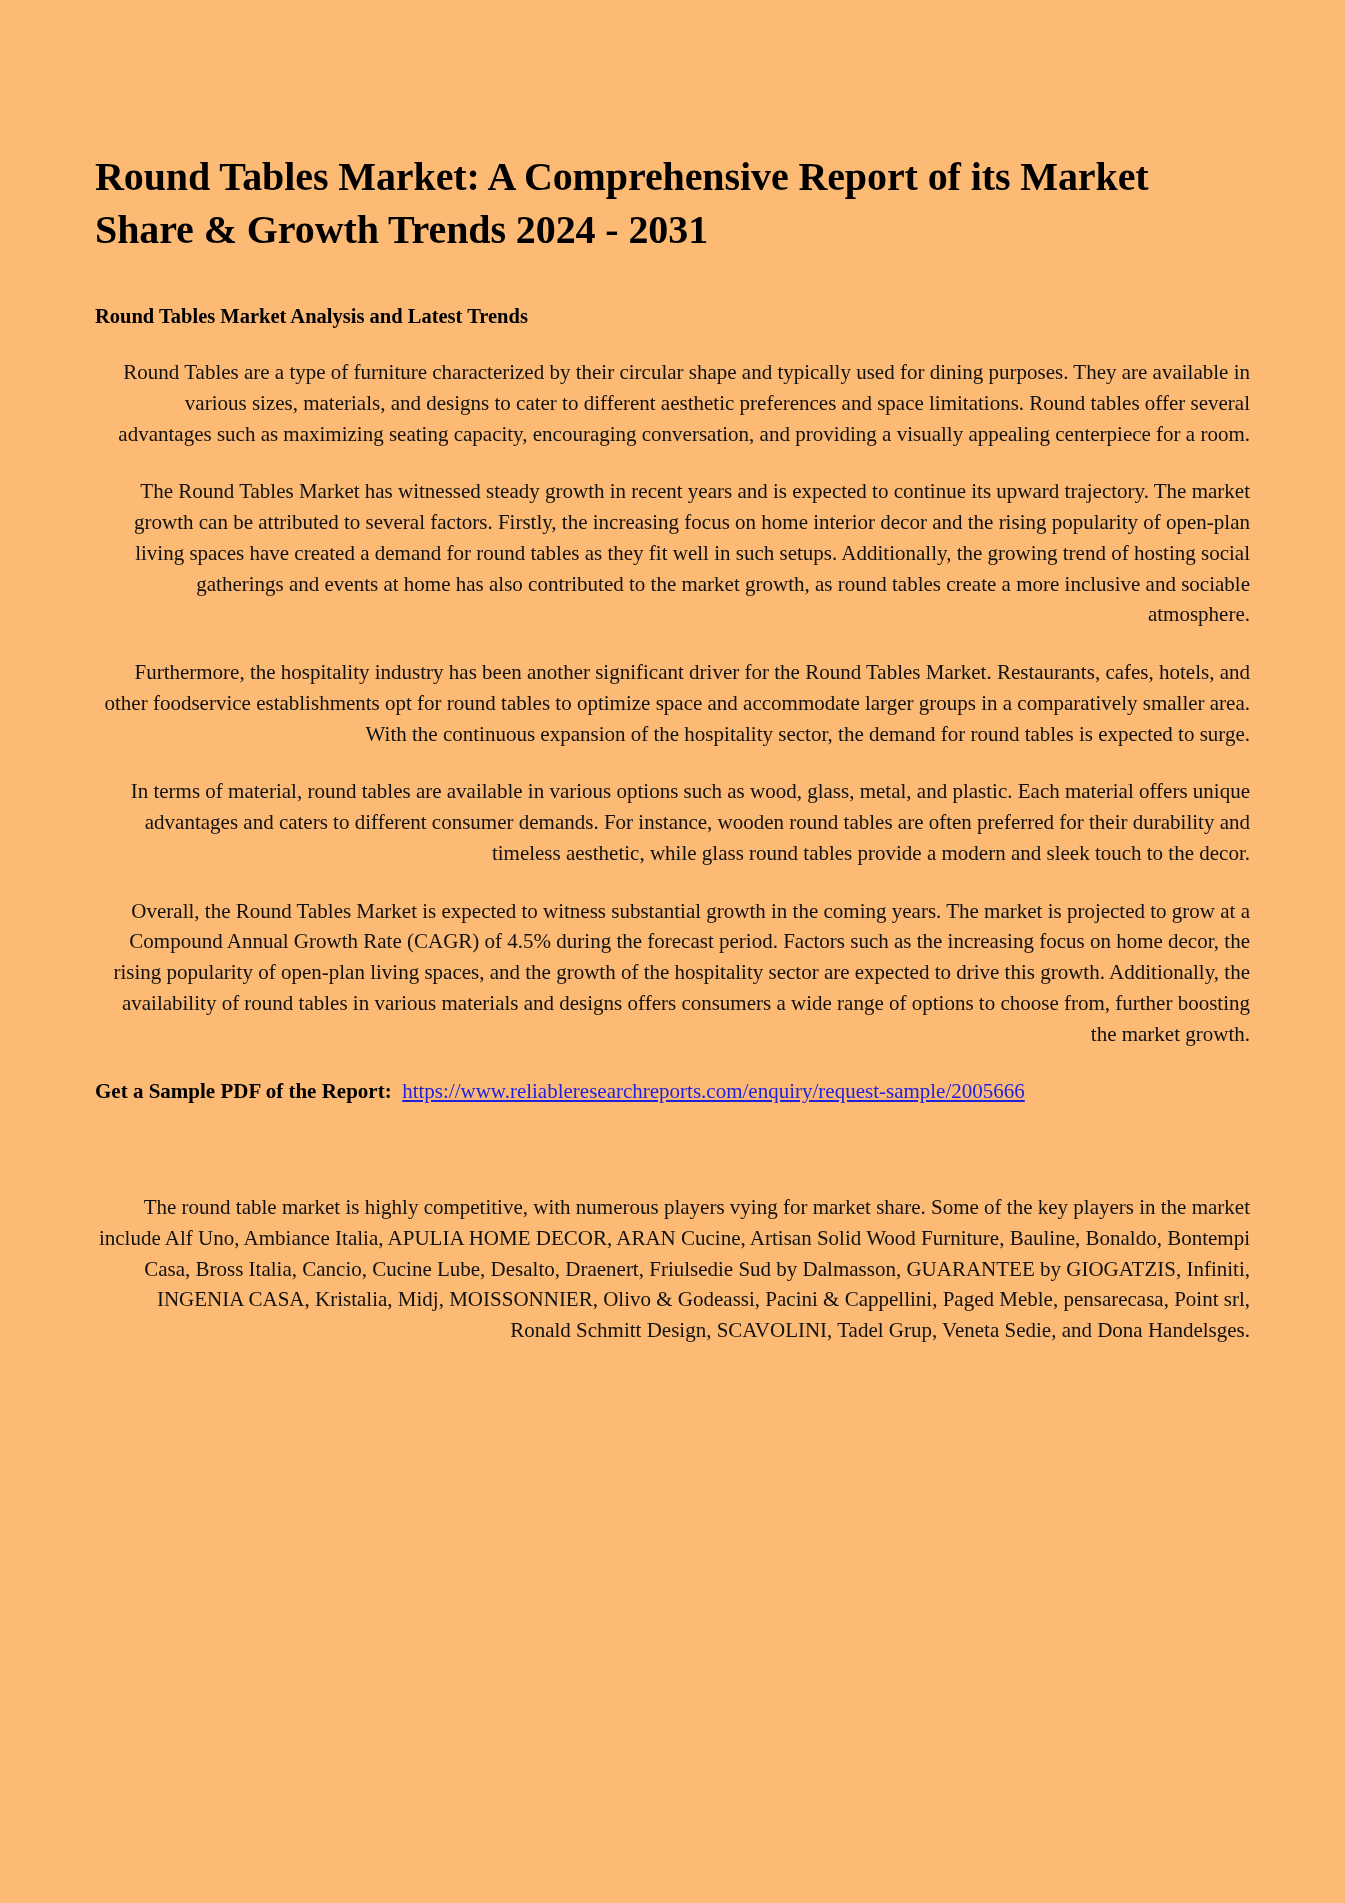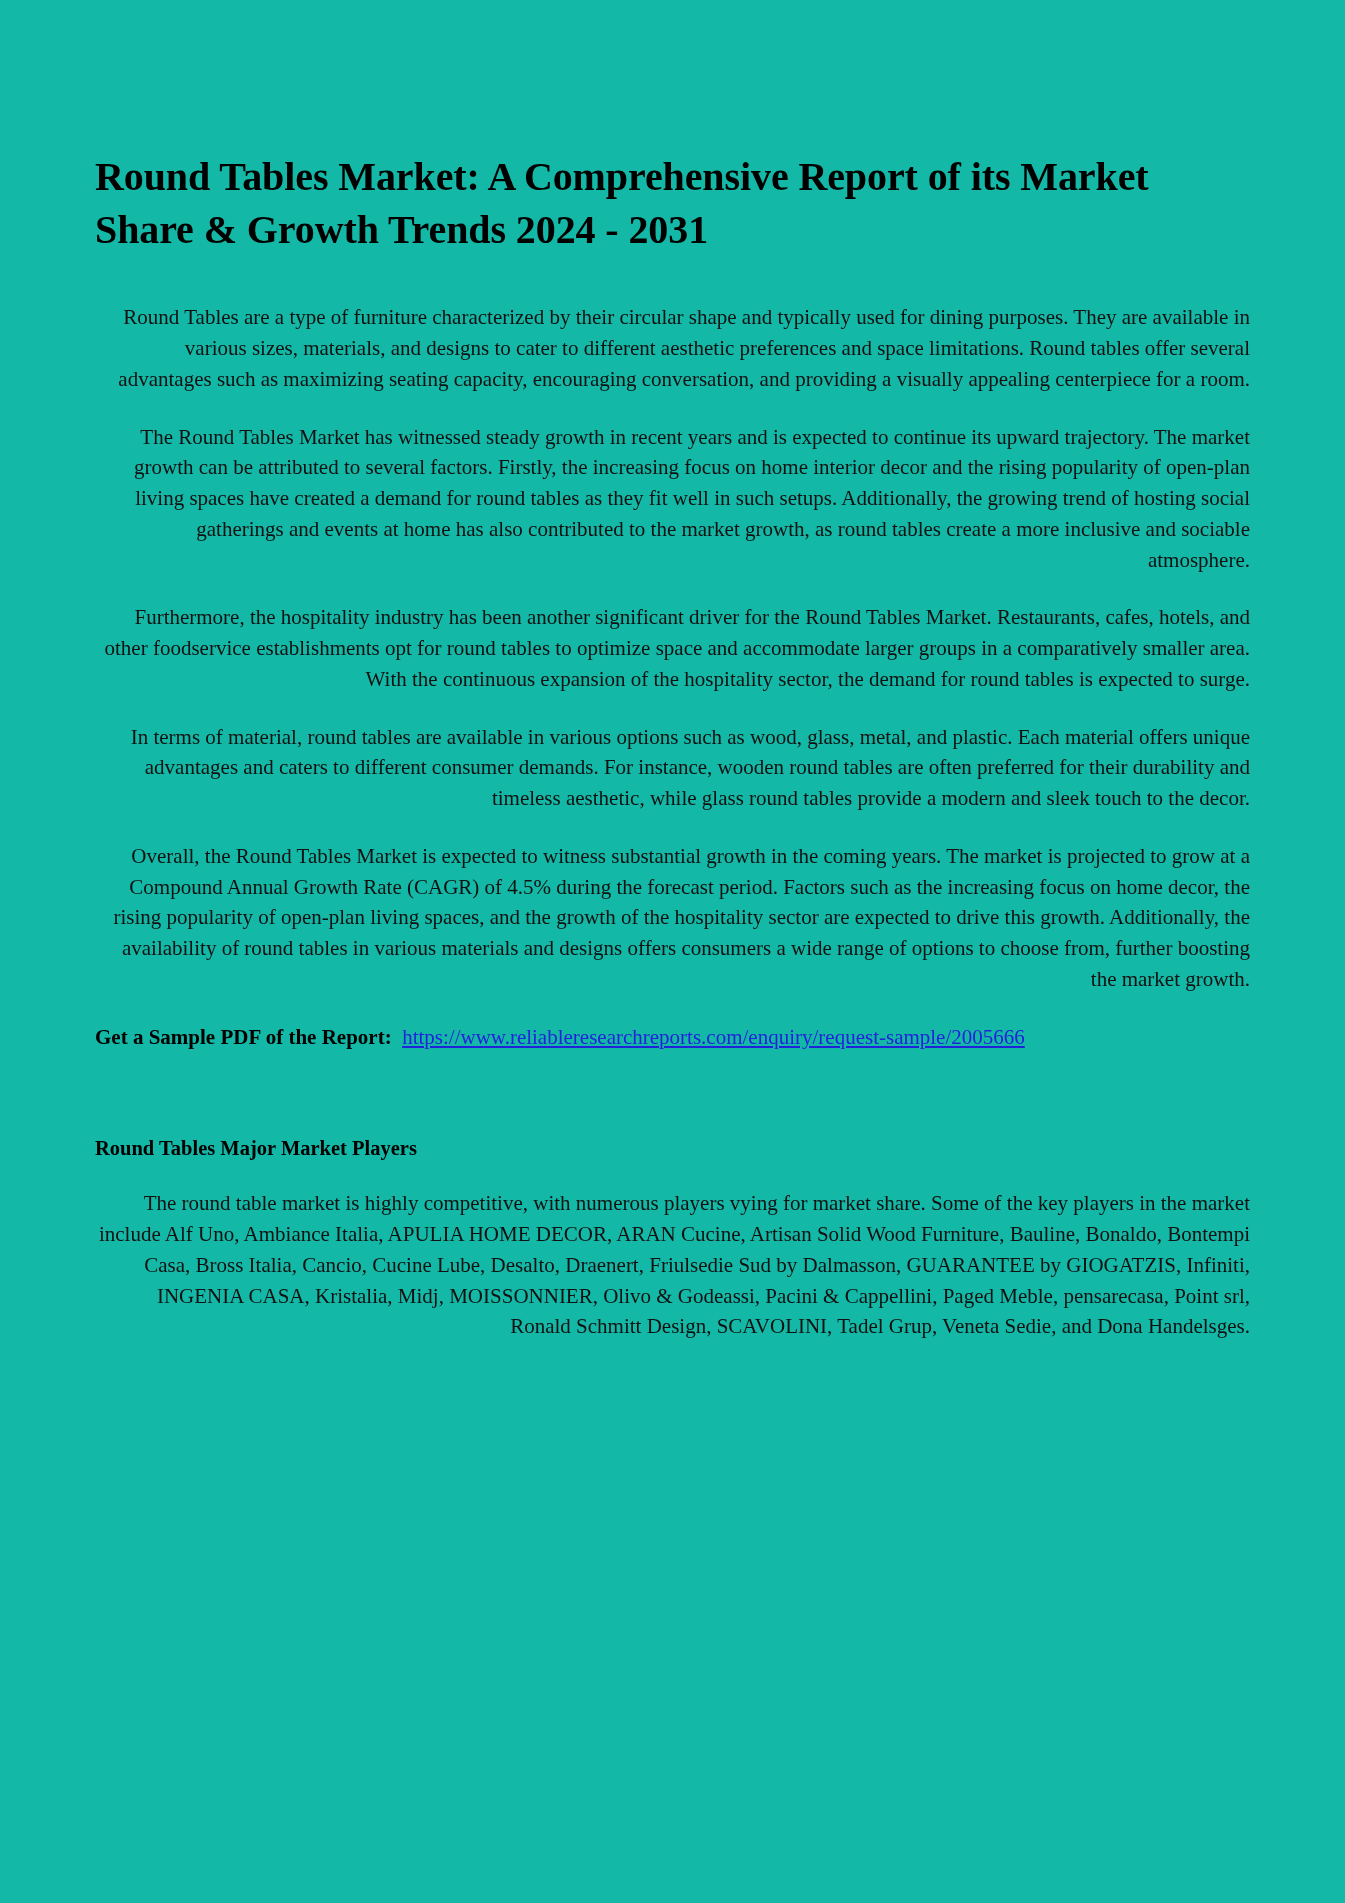--- a/index.html
+++ b/index.html
@@ -12,21 +12,21 @@
     width: 1345px;
     height: 1903px;
     font-family: "Liberation Serif", "DejaVu Serif", serif;
     color: #000000;
     -webkit-font-smoothing: antialiased;
   }
   .page {
     position: relative;
     width: 1345px;
     height: 1903px;
-    background: #14b8a6;
+    background: #fdba74;
     box-sizing: border-box;
     padding: 150px 95px 0 95px;
   }
   .doc-title {
     font-size: 40px;
     font-weight: bold;
     line-height: 1.33;
     letter-spacing: -0.1px;
     margin: 0 0 46px 0;
     color: #000000;
@@ -71,35 +71,35 @@
     margin: 0 0 28px 0;
   }
 </style>
 </head>
 <body>
 
 <div class="page">
 
   <h1 class="doc-title">Round Tables Market: A Comprehensive Report of its Market Share &amp; Growth Trends 2024 - 2031</h1>
 
+  <h2 class="section-heading">Round Tables Market Analysis and Latest Trends</h2>
 
   <p class="body-text">Round Tables are a type of furniture characterized by their circular shape and typically used for dining purposes. They are available in various sizes, materials, and designs to cater to different aesthetic preferences and space limitations. Round tables offer several advantages such as maximizing seating capacity, encouraging conversation, and providing a visually appealing centerpiece for a room.</p>
 
   <p class="body-text">The Round Tables Market has witnessed steady growth in recent years and is expected to continue its upward trajectory. The market growth can be attributed to several factors. Firstly, the increasing focus on home interior decor and the rising popularity of open-plan living spaces have created a demand for round tables as they fit well in such setups. Additionally, the growing trend of hosting social gatherings and events at home has also contributed to the market growth, as round tables create a more inclusive and sociable atmosphere.</p>
 
   <p class="body-text">Furthermore, the hospitality industry has been another significant driver for the Round Tables Market. Restaurants, cafes, hotels, and other foodservice establishments opt for round tables to optimize space and accommodate larger groups in a comparatively smaller area. With the continuous expansion of the hospitality sector, the demand for round tables is expected to surge.</p>
 
   <p class="body-text">In terms of material, round tables are available in various options such as wood, glass, metal, and plastic. Each material offers unique advantages and caters to different consumer demands. For instance, wooden round tables are often preferred for their durability and timeless aesthetic, while glass round tables provide a modern and sleek touch to the decor.</p>
 
   <p class="body-text">Overall, the Round Tables Market is expected to witness substantial growth in the coming years. The market is projected to grow at a Compound Annual Growth Rate (CAGR) of 4.5% during the forecast period. Factors such as the increasing focus on home decor, the rising popularity of open-plan living spaces, and the growth of the hospitality sector are expected to drive this growth. Additionally, the availability of round tables in various materials and designs offers consumers a wide range of options to choose from, further boosting the market growth.</p>
 
   <div class="link-block">
     <span class="link-label">Get a Sample PDF of the Report:</span>
     <span>&nbsp;</span><a class="report-link" href="#">https://www.reliableresearchreports.com/enquiry/request-sample/2005666</a>
   </div>
 
   <div class="spacer-gap"></div>
 
-  <h2 class="players-heading">Round Tables Major Market Players</h2>
 
   <p class="body-text">The round table market is highly competitive, with numerous players vying for market share. Some of the key players in the market include Alf Uno, Ambiance Italia, APULIA HOME DECOR, ARAN Cucine, Artisan Solid Wood Furniture, Bauline, Bonaldo, Bontempi Casa, Bross Italia, Cancio, Cucine Lube, Desalto, Draenert, Friulsedie Sud by Dalmasson, GUARANTEE by GIOGATZIS, Infiniti, INGENIA CASA, Kristalia, Midj, MOISSONNIER, Olivo &amp; Godeassi, Pacini &amp; Cappellini, Paged Meble, pensarecasa, Point srl, Ronald Schmitt Design, SCAVOLINI, Tadel Grup, Veneta Sedie, and Dona Handelsges.</p>
 
 </div>
 
 </body></html>

